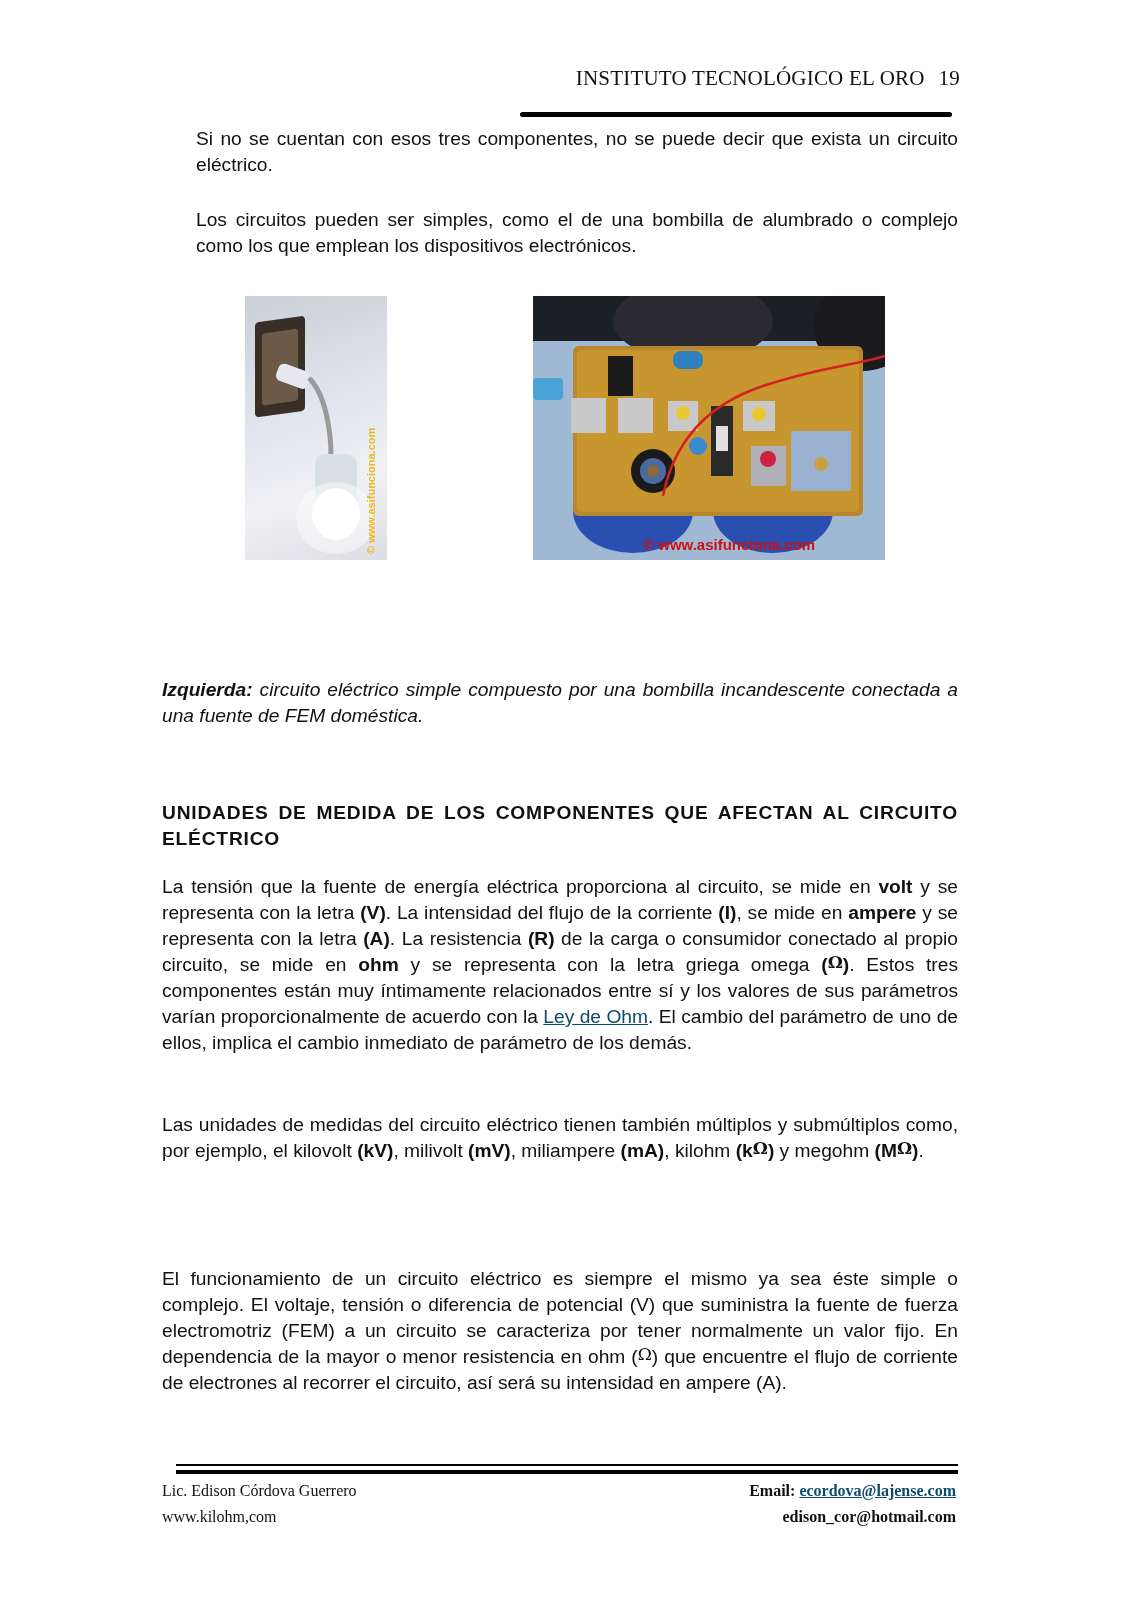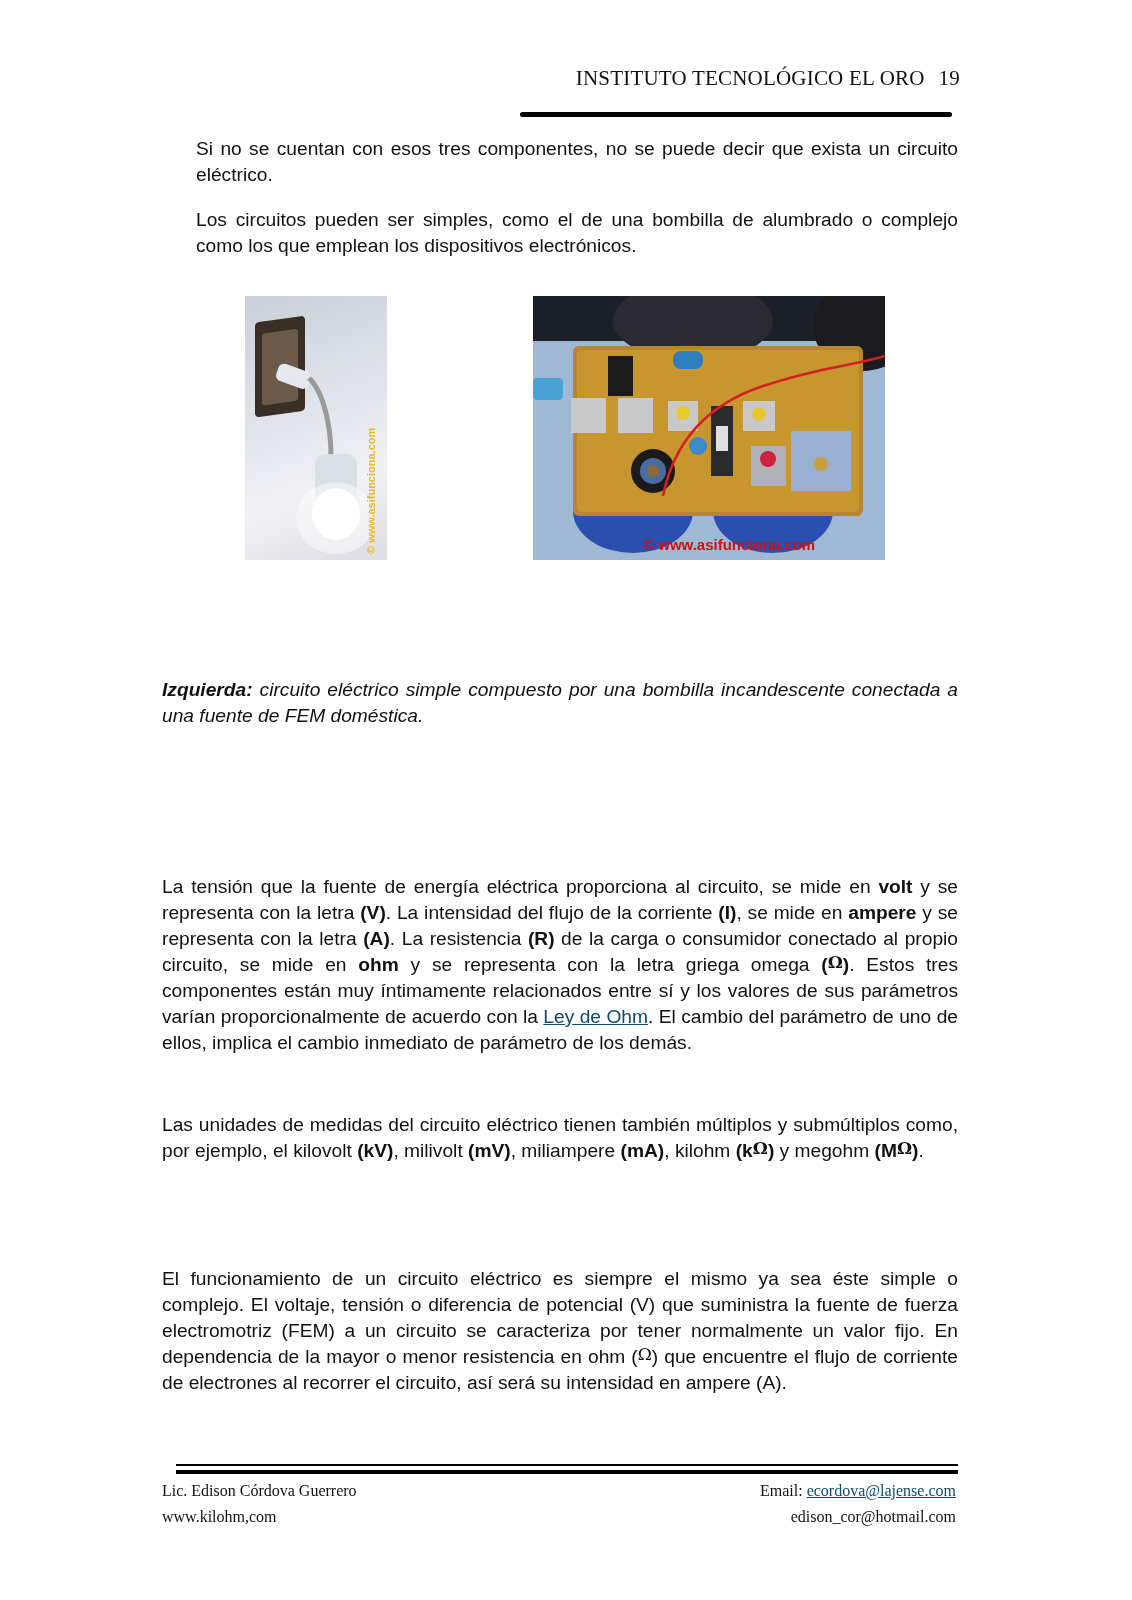--- a/index.html
+++ b/index.html
@@ -23,33 +23,33 @@
 
   .img-bulb { position: absolute; left: 245px; top: 296px; width: 142px; height: 264px; overflow: hidden;
               background: linear-gradient(160deg, #c9cfd8 0%, #e2e5ec 45%, #f1f1f5 70%, #dcdde3 100%); }
   .img-board { position: absolute; left: 533px; top: 296px; width: 352px; height: 264px; overflow: hidden;
                background: #9fb9d4; }
 
   .footer-rule1 { position: absolute; left: 176px; top: 1464px; width: 782px; height: 2px; background: #000; }
   .footer-rule2 { position: absolute; left: 176px; top: 1470px; width: 782px; height: 4px; background: #000; }
   .footer { font-family: "Liberation Serif", serif; font-size: 16px; line-height: 26px; color: #111; position: absolute; }
   .footer-left { left: 162px; top: 1478px; }
-  .footer-right { right: 176px; top: 1478px; text-align: right; }
+  .footer-right { right: 176px; top: 1478px; text-align: right; font-weight: bold; }
 </style>
 </head>
 <body>
 
 <div class="page">
 
   <div class="header">
     <span>INSTITUTO TECNOLÓGICO EL ORO</span><span class="num">19</span>
   </div>
   <div class="header-rule"></div>
 
-  <p class="p sans indent" style="top:136px;">Si no se cuentan con esos tres componentes, no se puede decir que exista un circuito eléctrico.</p>
+  <p class="p sans indent" style="top:126px;">Si no se cuentan con esos tres componentes, no se puede decir que exista un circuito eléctrico.</p>
   <p class="p sans indent" style="top:207px;">Los circuitos pueden ser simples, como el de una bombilla de alumbrado o complejo como los que emplean los dispositivos electrónicos.</p>
 
   <div class="img-bulb">
     <svg width="142" height="264" viewBox="0 0 142 264">
       <rect x="10" y="28" width="50" height="95" rx="4" fill="#3a2f27" transform="skewY(-8)"></rect>
       <rect x="17" y="40" width="36" height="72" rx="3" fill="#6b5a48" transform="skewY(-8)"></rect>
       <rect x="32" y="70" width="34" height="18" rx="6" fill="#e6e8ee" transform="rotate(20 45 78)"></rect>
       <path d="M64 82 C 82 100, 86 140, 86 160" stroke="#9a9a9a" stroke-width="5" fill="none"></path>
       <rect x="70" y="158" width="42" height="50" rx="10" fill="#d8e0e4"></rect>
       <ellipse cx="91" cy="218" rx="24" ry="26" fill="#ffffff"></ellipse>
@@ -86,20 +86,21 @@
       <circle cx="120" cy="175" r="13" fill="#4a6aa0"></circle>
       <circle cx="120" cy="175" r="6" fill="#8a6a3a"></circle>
       <circle cx="165" cy="150" r="9" fill="#3a8ad0"></circle>
       <path d="M130 200 C 140 150, 170 110, 230 90 S 320 70, 352 60" stroke="#d42020" stroke-width="2.5" fill="none"></path>
       <text x="110" y="254" font-family="Liberation Sans, sans-serif" font-size="15" font-weight="bold" fill="#d01010">© www.asifunciona.com</text>
     </svg>
   </div>
 
   <p class="p sans full it" style="top:677px;"><b>Izquierda:</b><span> circuito eléctrico simple compuesto por una bombilla incandescente conectada a una fuente de FEM doméstica.</span></p>
 
+  <p class="p sans full heading" style="top:800px; letter-spacing:0.8px;">UNIDADES DE MEDIDA DE LOS COMPONENTES QUE AFECTAN AL CIRCUITO ELÉCTRICO</p>
 
   <p class="p sans full" style="top:874px;"><span>La tensión que la fuente de energía eléctrica proporciona al circuito, se mide en </span><b>volt</b><span> y se representa con la letra </span><b>(V)</b><span>. La intensidad del flujo de la corriente </span><b>(I)</b><span>, se mide en </span><b>ampere</b><span> y se representa con la letra </span><b>(A)</b><span>. La resistencia </span><b>(R)</b><span> de la carga o consumidor conectado al propio circuito, se mide en </span><b>ohm</b><span> y se representa con la letra griega omega </span><b><span>(</span><span class="omega">Ω</span><span>)</span></b><span>. Estos tres componentes están muy íntimamente relacionados entre sí y los valores de sus parámetros varían proporcionalmente de acuerdo con la </span><a class="link">Ley de Ohm</a><span>. El cambio del parámetro de uno de ellos, implica el cambio inmediato de parámetro de los demás.</span></p>
 
   <p class="p sans full" style="top:1112px;"><span>Las unidades de medidas del circuito eléctrico tienen también múltiplos y submúltiplos como, por ejemplo, el kilovolt </span><b>(kV)</b><span>, milivolt </span><b>(mV)</b><span>, miliampere </span><b>(mA)</b><span>, kilohm </span><b><span>(k</span><span class="omega">Ω</span><span>)</span></b><span> y megohm </span><b><span>(M</span><span class="omega">Ω</span><span>)</span></b><span>.</span></p>
 
   <p class="p sans full" style="top:1266px;"><span>El funcionamiento de un circuito eléctrico es siempre el mismo ya sea éste simple o complejo. El voltaje, tensión o diferencia de potencial (V) que suministra la fuente de fuerza electromotriz (FEM) a un circuito se caracteriza por tener normalmente un valor fijo. En dependencia de la mayor o menor resistencia en ohm (</span><span class="omega">Ω</span><span>) que encuentre el flujo de corriente de electrones al recorrer el circuito, así será su intensidad en ampere (A).</span></p>
 
   <div class="footer-rule1"></div>
   <div class="footer-rule2"></div>
   <div class="footer footer-left">

